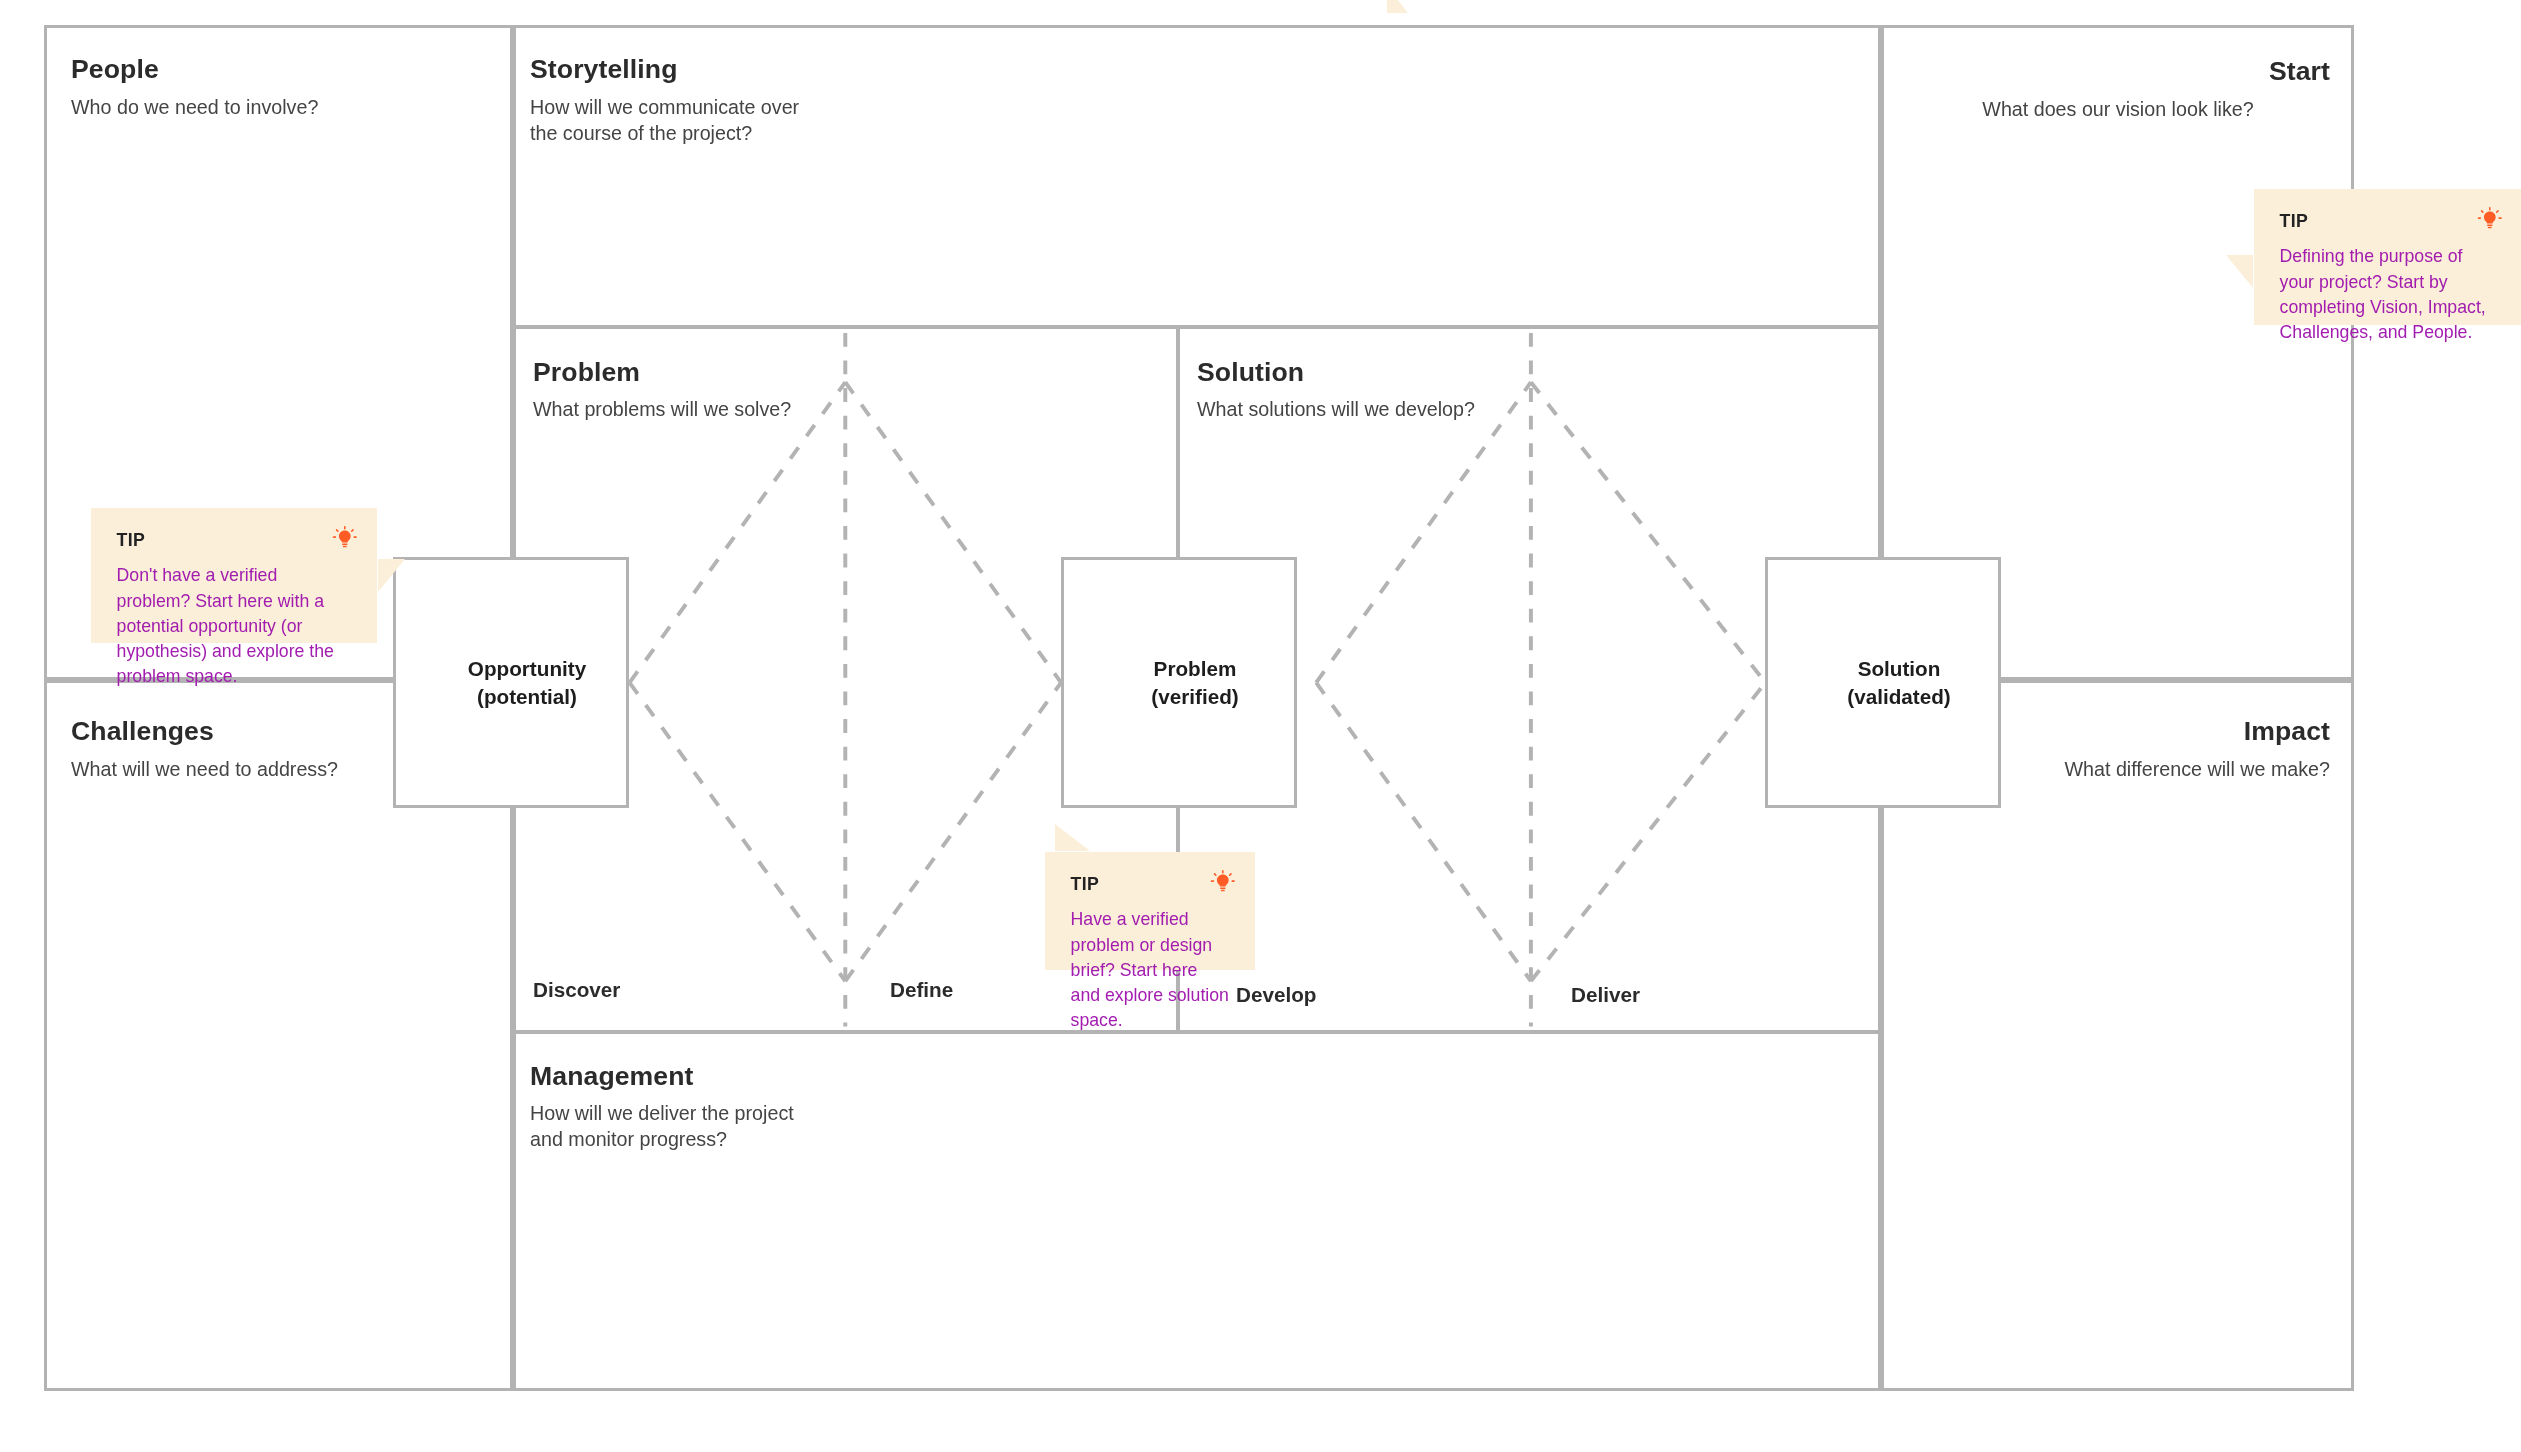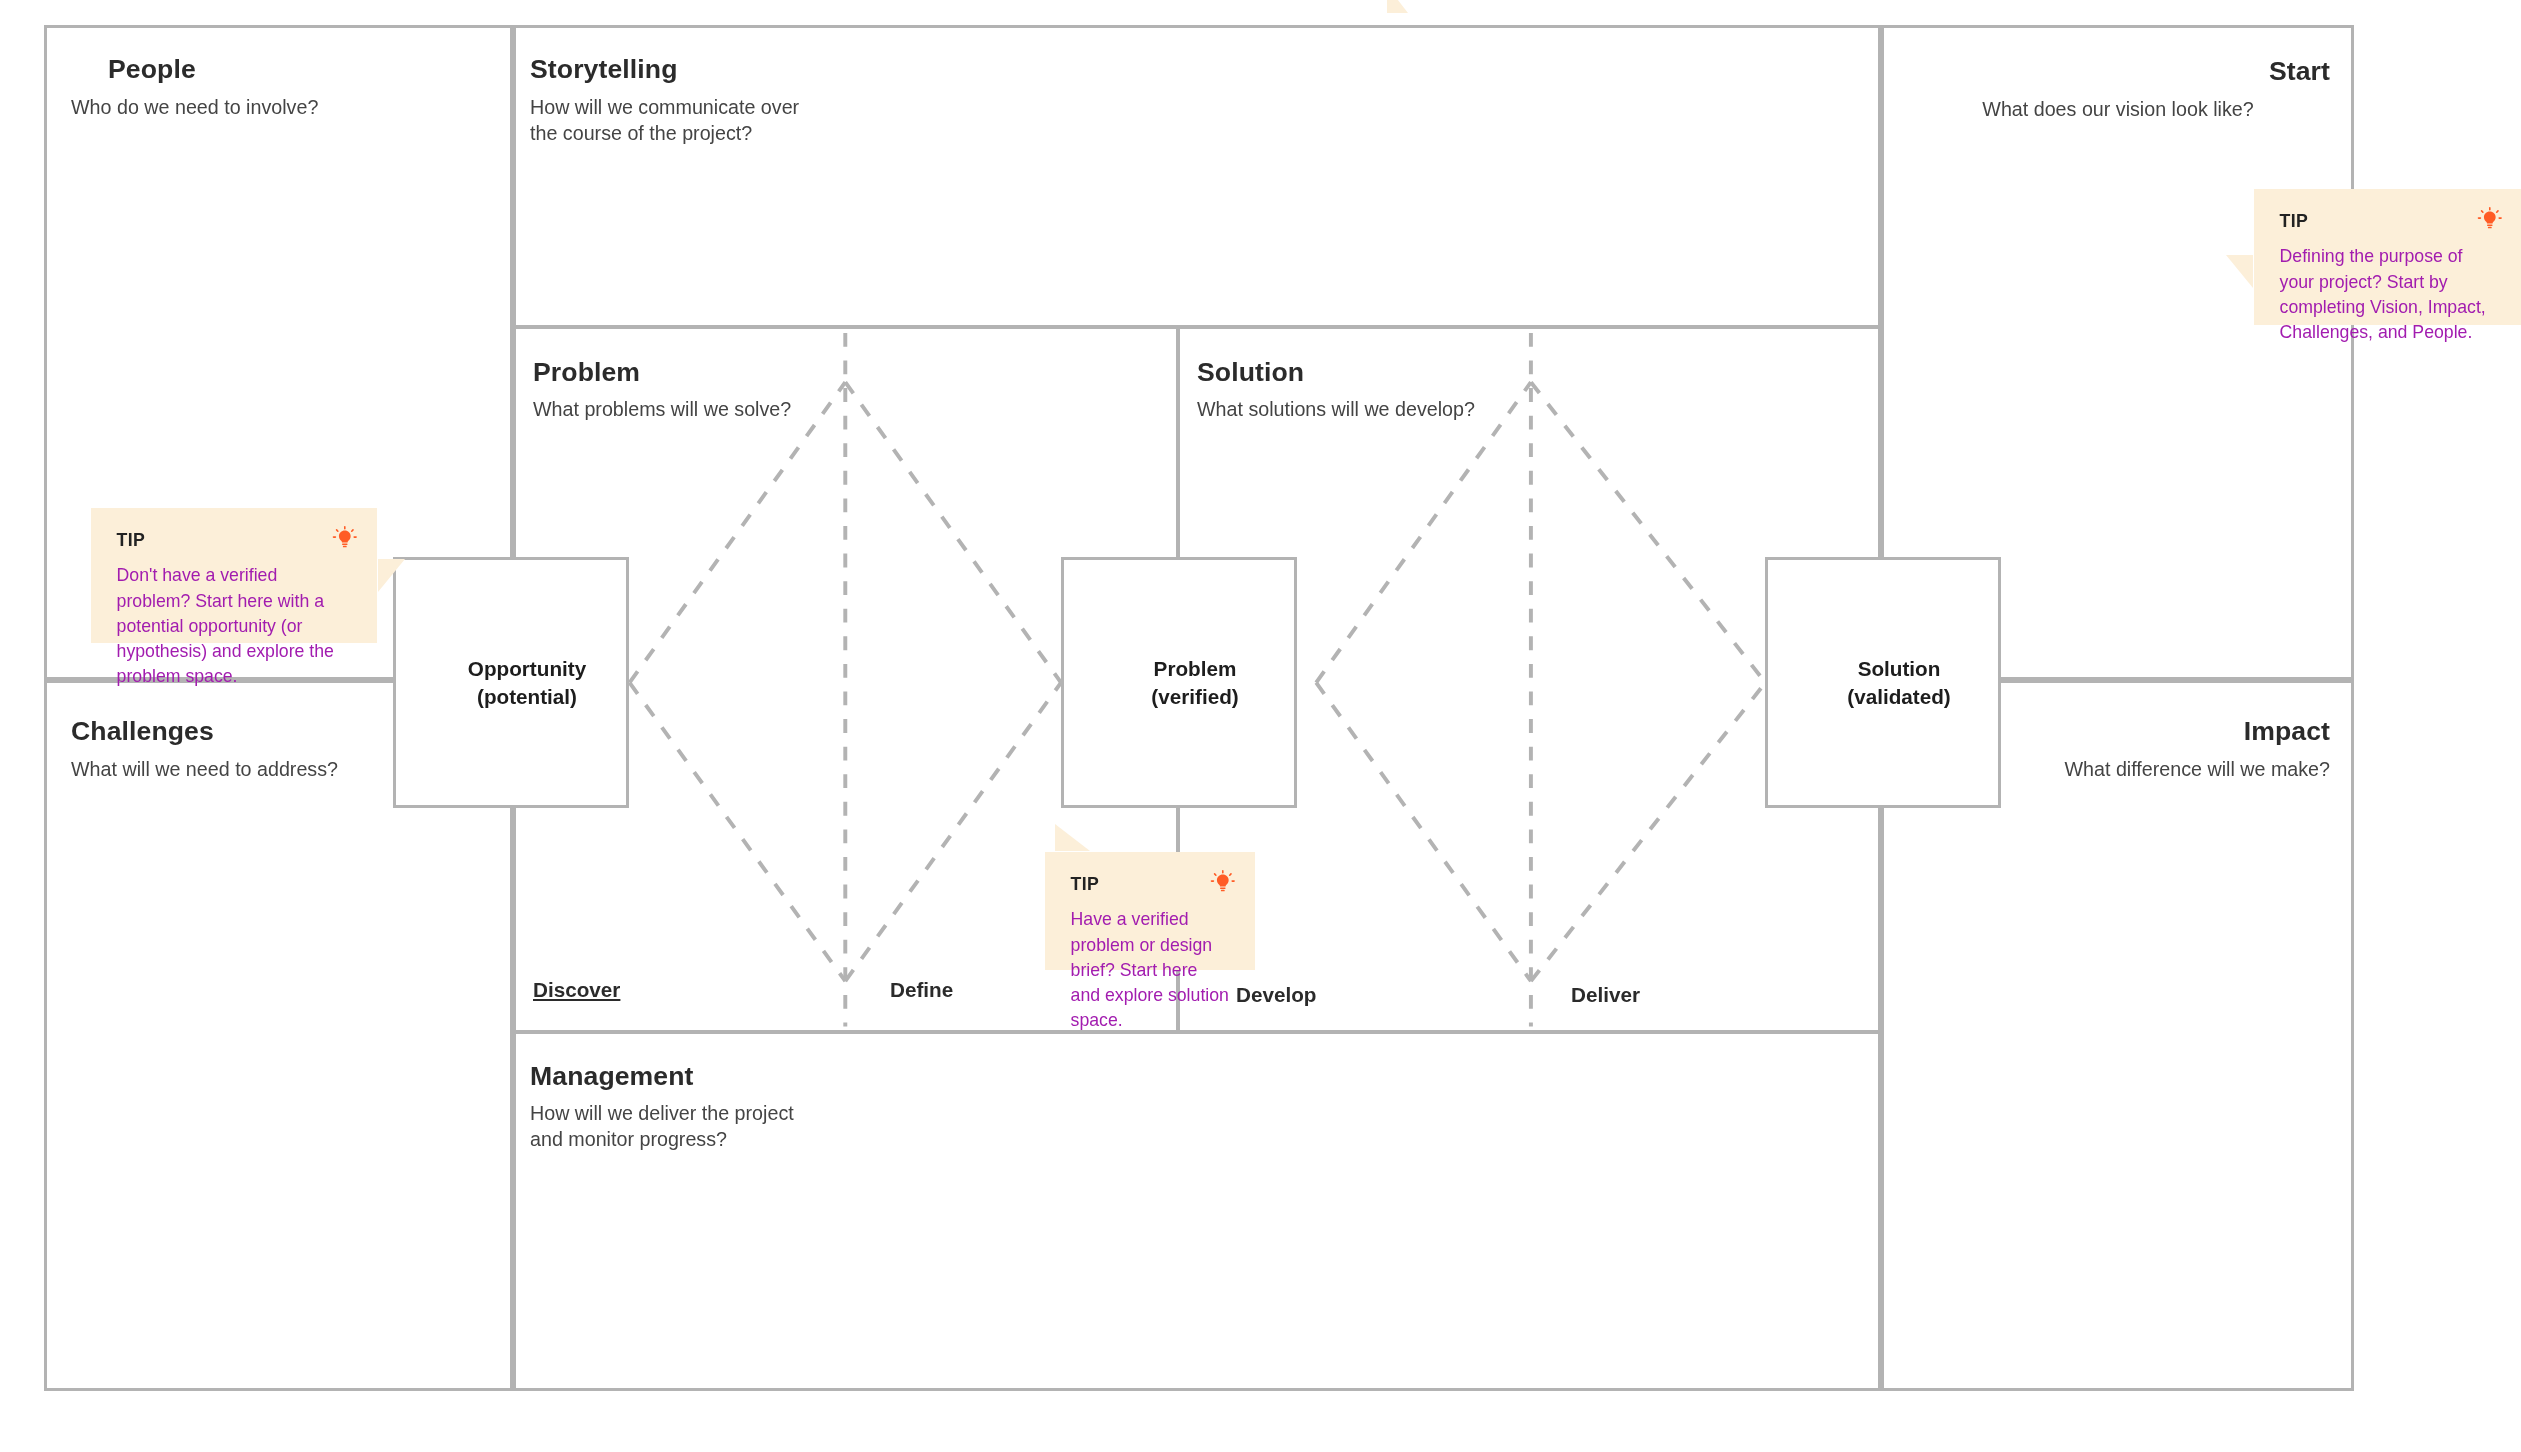--- a/index.html
+++ b/index.html
@@ -142,21 +142,21 @@
 </style>
 </head>
 <body>
 
 <div id="canvas">
 
   <div id="stray-tail"></div>
 
   <div class="panel" style="left:44px; top:24.6px; width:469px; height:655px;">
   </div>
-  <div class="panel-title" style="left:71px; top:54px;margin-left:37px;">People</div>
+  <div class="panel-title" style="left:71px; top:54px;">People</div>
   <div class="panel-sub" style="left:71px; top:94px; width:414px;">Who do we need to involve?</div>
 
   <div class="panel" style="left:44px; top:680px; width:469px; height:711px;">
   </div>
   <div class="panel-title" style="left:71px; top:716px;">Challenges</div>
   <div class="panel-sub" style="left:71px; top:756px; width:414px;">What will we need to address?</div>
 
   <div class="panel align-right" style="left:1881px; top:24.6px; width:473px; height:655px;">
   </div>
   <div class="panel-title" style="left:1906px; top:56px; width:424px; text-align:right;">Start</div>
@@ -219,21 +219,21 @@
   <div class="node-box" style="left:1061px; top:557px; width:236px; height:251px;">
     <div class="node-label">Problem
 (verified)</div>
   </div>
 
   <div class="node-box" style="left:1765px; top:557px; width:236px; height:251px;">
     <div class="node-label">Solution
 (validated)</div>
   </div>
 
-  <div class="phase-label" style="left:533px; top:978px;text-decoration:underline;">Discover</div>
+  <div class="phase-label" style="left:533px; top:978px;">Discover</div>
   <div class="phase-label" style="left:890px; top:978px;">Define</div>
   <div class="phase-label" style="left:1236px; top:983px;">Develop</div>
   <div class="phase-label" style="left:1571px; top:983px;">Deliver</div>
 
   <div class="tip" style="left:91px; top:508px; width:286px; height:135px;">
     <div class="tip-head">TIP</div>
     <div class="tip-body">Don't have a verified problem? Start here with a potential opportunity (or hypothesis) and explore the
 problem space.</div>
     <svg class="bulb" viewBox="0 0 24 24" xmlns="http://www.w3.org/2000/svg">
       <g fill="#ff5c26">

